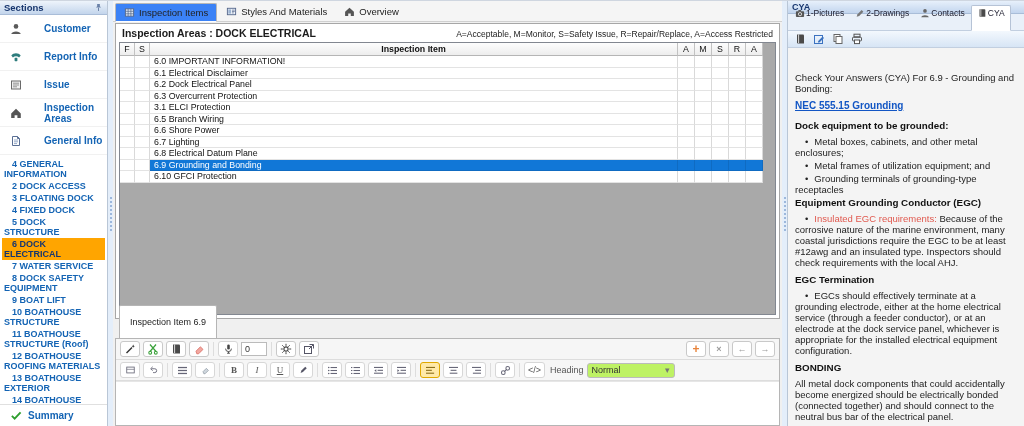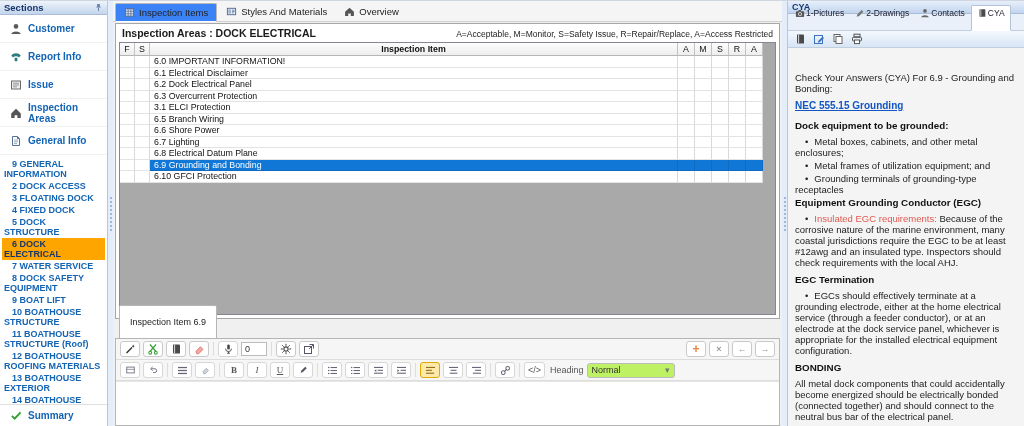--- a/index.html
+++ b/index.html
@@ -6,21 +6,21 @@
   *{box-sizing:border-box;font-family:"Liberation Sans",sans-serif;}
   .app{width:1024px;height:426px;display:flex;overflow:hidden;background:#f0f0f0;border-top:1px solid #cfd6e0;}
   svg{display:block;}
 
   
   .sidebar{width:108px;background:#ffffff;display:flex;flex-direction:column;overflow:hidden;border-right:1px solid #b9c6d6;}
   .sb-header{height:14px;flex:none;display:flex;align-items:center;justify-content:space-between;
     background:linear-gradient(#eef4fb,#c3d5ec);border-bottom:1px solid #a9bdd8;padding:0 4px;}
   .sb-header .t{font-size:9.5px;font-weight:bold;color:#17366e;}
   .sb-nav{flex:none;}
-  .sb-item{height:28px;display:flex;align-items:center;gap:6px;padding:0 4px 0 10px;cursor:default;border-bottom:1px solid #f1f1f1;}
+  .sb-item{height:28px;display:flex;align-items:center;gap:22px;padding:0 4px 0 10px;cursor:default;border-bottom:1px solid #f1f1f1;}
   .sb-item .lbl{font-size:10px;font-weight:bold;color:#1464b4;}
   .sb-areas{flex:1;overflow:hidden;padding:3px 2px 0 2px;}
   .area{font-size:9px;line-height:10px;color:#1464b4;font-weight:bold;padding:1px 2px;text-indent:8px;cursor:default;}
   .area.sel{background:#ffa500;color:#17366e;}
   .sb-summary{flex:none;height:22px;border-top:1px solid #e0e0e0;display:flex;align-items:center;gap:6px;padding:0 4px 0 10px;}
   .sb-summary .lbl{font-size:10px;font-weight:bold;color:#1464b4;}
 
   
   .vsplit{width:5px;background:#e4eefa;position:relative;cursor:col-resize;}
   .vsplit::after{content:"";position:absolute;left:1.5px;top:46%;width:2px;height:34px;
@@ -145,21 +145,21 @@
             <svg width="12" height="12" viewBox="0 0 12 12">
               <path d="M2.5 1.5h5l2 2v7h-7z" fill="#fff" stroke="#5a6f94"></path>
               <path d="M7.5 1.5v2h2" fill="none" stroke="#5a6f94"></path>
               <path d="M4 5h4M4 6.8h4M4 8.6h3" stroke="#8aa0c2" stroke-width=".9"></path>
             </svg>
           </span>
         <span class="lbl">General Info</span>
       </div>
     </nav>
     <div class="sb-areas">
-      <div class="area">9 GENERAL INFORMATION</div>
+      <div class="area">4 GENERAL INFORMATION</div>
       <div class="area">2 DOCK ACCESS</div>
       <div class="area">3 FLOATING DOCK</div>
       <div class="area">4 FIXED DOCK</div>
       <div class="area">5 DOCK STRUCTURE</div>
       <div class="area sel">6 DOCK ELECTRICAL</div>
       <div class="area">7 WATER SERVICE</div>
       <div class="area">8 DOCK SAFETY EQUIPMENT</div>
       <div class="area">9 BOAT LIFT</div>
       <div class="area">10 BOATHOUSE STRUCTURE</div>
       <div class="area">11 BOATHOUSE STRUCTURE (Roof)</div>

